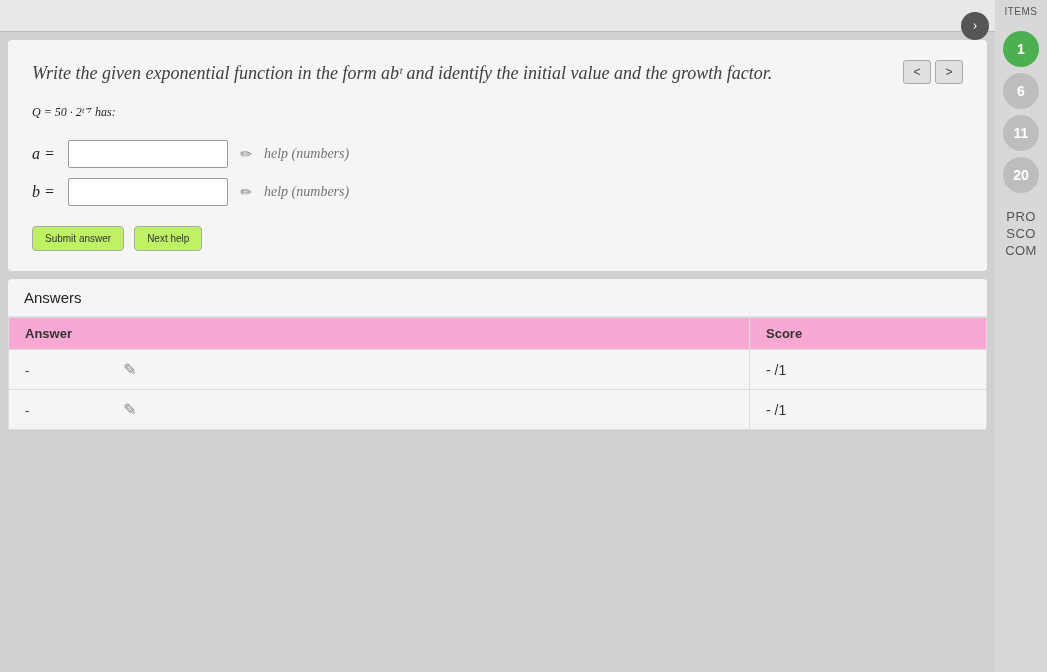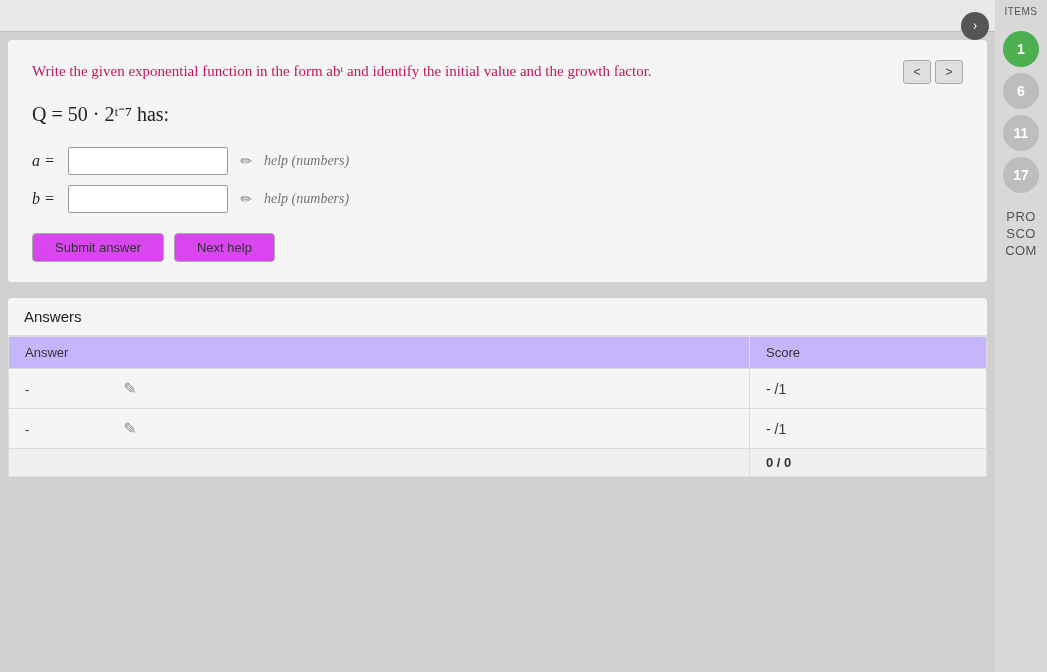--- a/index.html
+++ b/index.html
@@ -43,22 +43,23 @@
     }
 
     .question-header {
       display: flex;
       justify-content: space-between;
       align-items: flex-start;
       margin-bottom: 16px;
     }
 
     .question-text {
-      font-size: 15px;
-      color: #be185d;
+      font-size: 18px;
+      font-style: italic;
+      color: #404040;
       line-height: 1.5;
       max-width: 820px;
     }
 
     .nav-buttons {
       display: flex;
       gap: 4px;
       flex-shrink: 0;
     }
 
@@ -70,21 +71,22 @@
       height: 24px;
       cursor: pointer;
       font-size: 12px;
       display: flex;
       align-items: center;
       justify-content: center;
       color: #444;
     }
 
     .formula-line {
-      font-size: 20px;
+      font-size: 12px;
+      font-style: italic;
       color: #222;
       margin-bottom: 20px;
     }
 
     
     .input-rows {
       margin-bottom: 20px;
     }
 
     .input-row {
@@ -129,58 +131,58 @@
     }
 
     
     .action-buttons {
       display: flex;
       gap: 10px;
       margin-top: 8px;
     }
 
     .btn {
-      padding: 6px 22px;
+      padding: 6px 12px;
       border: 1px solid #aaa;
       border-radius: 4px;
-      background: #d946ef;
-      font-size: 13px;
+      background: #bef264;
+      font-size: 10px;
       cursor: pointer;
       font-family: Arial, sans-serif;
       color: #333;
     }
 
     
     .answers-section {
       background: #f5f5f5;
-      margin: 8px 8px 8px 8px;
+      margin: 0 8px 8px 8px;
       border-radius: 4px;
       overflow: hidden;
     }
 
     .answers-header {
       padding: 10px 16px;
       font-size: 15px;
       color: #222;
       font-family: Arial, sans-serif;
       border-bottom: 1px solid #ddd;
     }
 
     .answers-table {
       width: 100%;
       border-collapse: collapse;
       font-family: Arial, sans-serif;
       font-size: 13px;
     }
 
     .answers-table th {
-      background: #c4b5fd;
+      background: #f9a8d4;
       padding: 8px 16px;
       text-align: left;
-      font-weight: 400;
+      font-weight: 700;
       border: 1px solid #ddd;
       color: #333;
     }
 
     .answers-table td {
       padding: 10px 16px;
       border: 1px solid #ddd;
       color: #333;
       vertical-align: middle;
     }
@@ -329,36 +331,32 @@
         <tr>
           <td>
             <span>-</span>
             &nbsp;&nbsp;&nbsp;&nbsp;&nbsp;&nbsp;&nbsp;&nbsp;&nbsp;&nbsp;&nbsp;&nbsp;&nbsp;&nbsp;&nbsp;&nbsp;&nbsp;&nbsp;&nbsp;&nbsp;&nbsp;&nbsp;&nbsp;&nbsp;
             <span class="edit-icon">✎</span>
           </td>
           <td class="score-col">
             <span class="score-value">- /1</span>
           </td>
         </tr>
-        <tr class="total-row">
-          <td></td>
-          <td>0 / 0</td>
-        </tr>
       </tbody>
     </table>
   </div>
 
 </div>
 
 <div class="right-sidebar">
   <span class="items-label">ITEMS</span>
   <button class="item-bubble green">1</button>
   <button class="item-bubble gray">6</button>
   <button class="item-bubble gray">11</button>
-  <button class="item-bubble gray">17</button>
+  <button class="item-bubble gray">20</button>
   <div class="progress-section">
     <div class="progress-label">PRO</div>
     <div class="progress-label">Sco</div>
     <div class="progress-label">Com</div>
   </div>
 </div>
 
 <div style="position:fixed; top:12px; right:58px; width:28px; height:28px; border-radius:50%; background:#555; display:flex; align-items:center; justify-content:center; color:white; font-size:14px; cursor:pointer; z-index:100;">›</div>
 
 </body></html>

